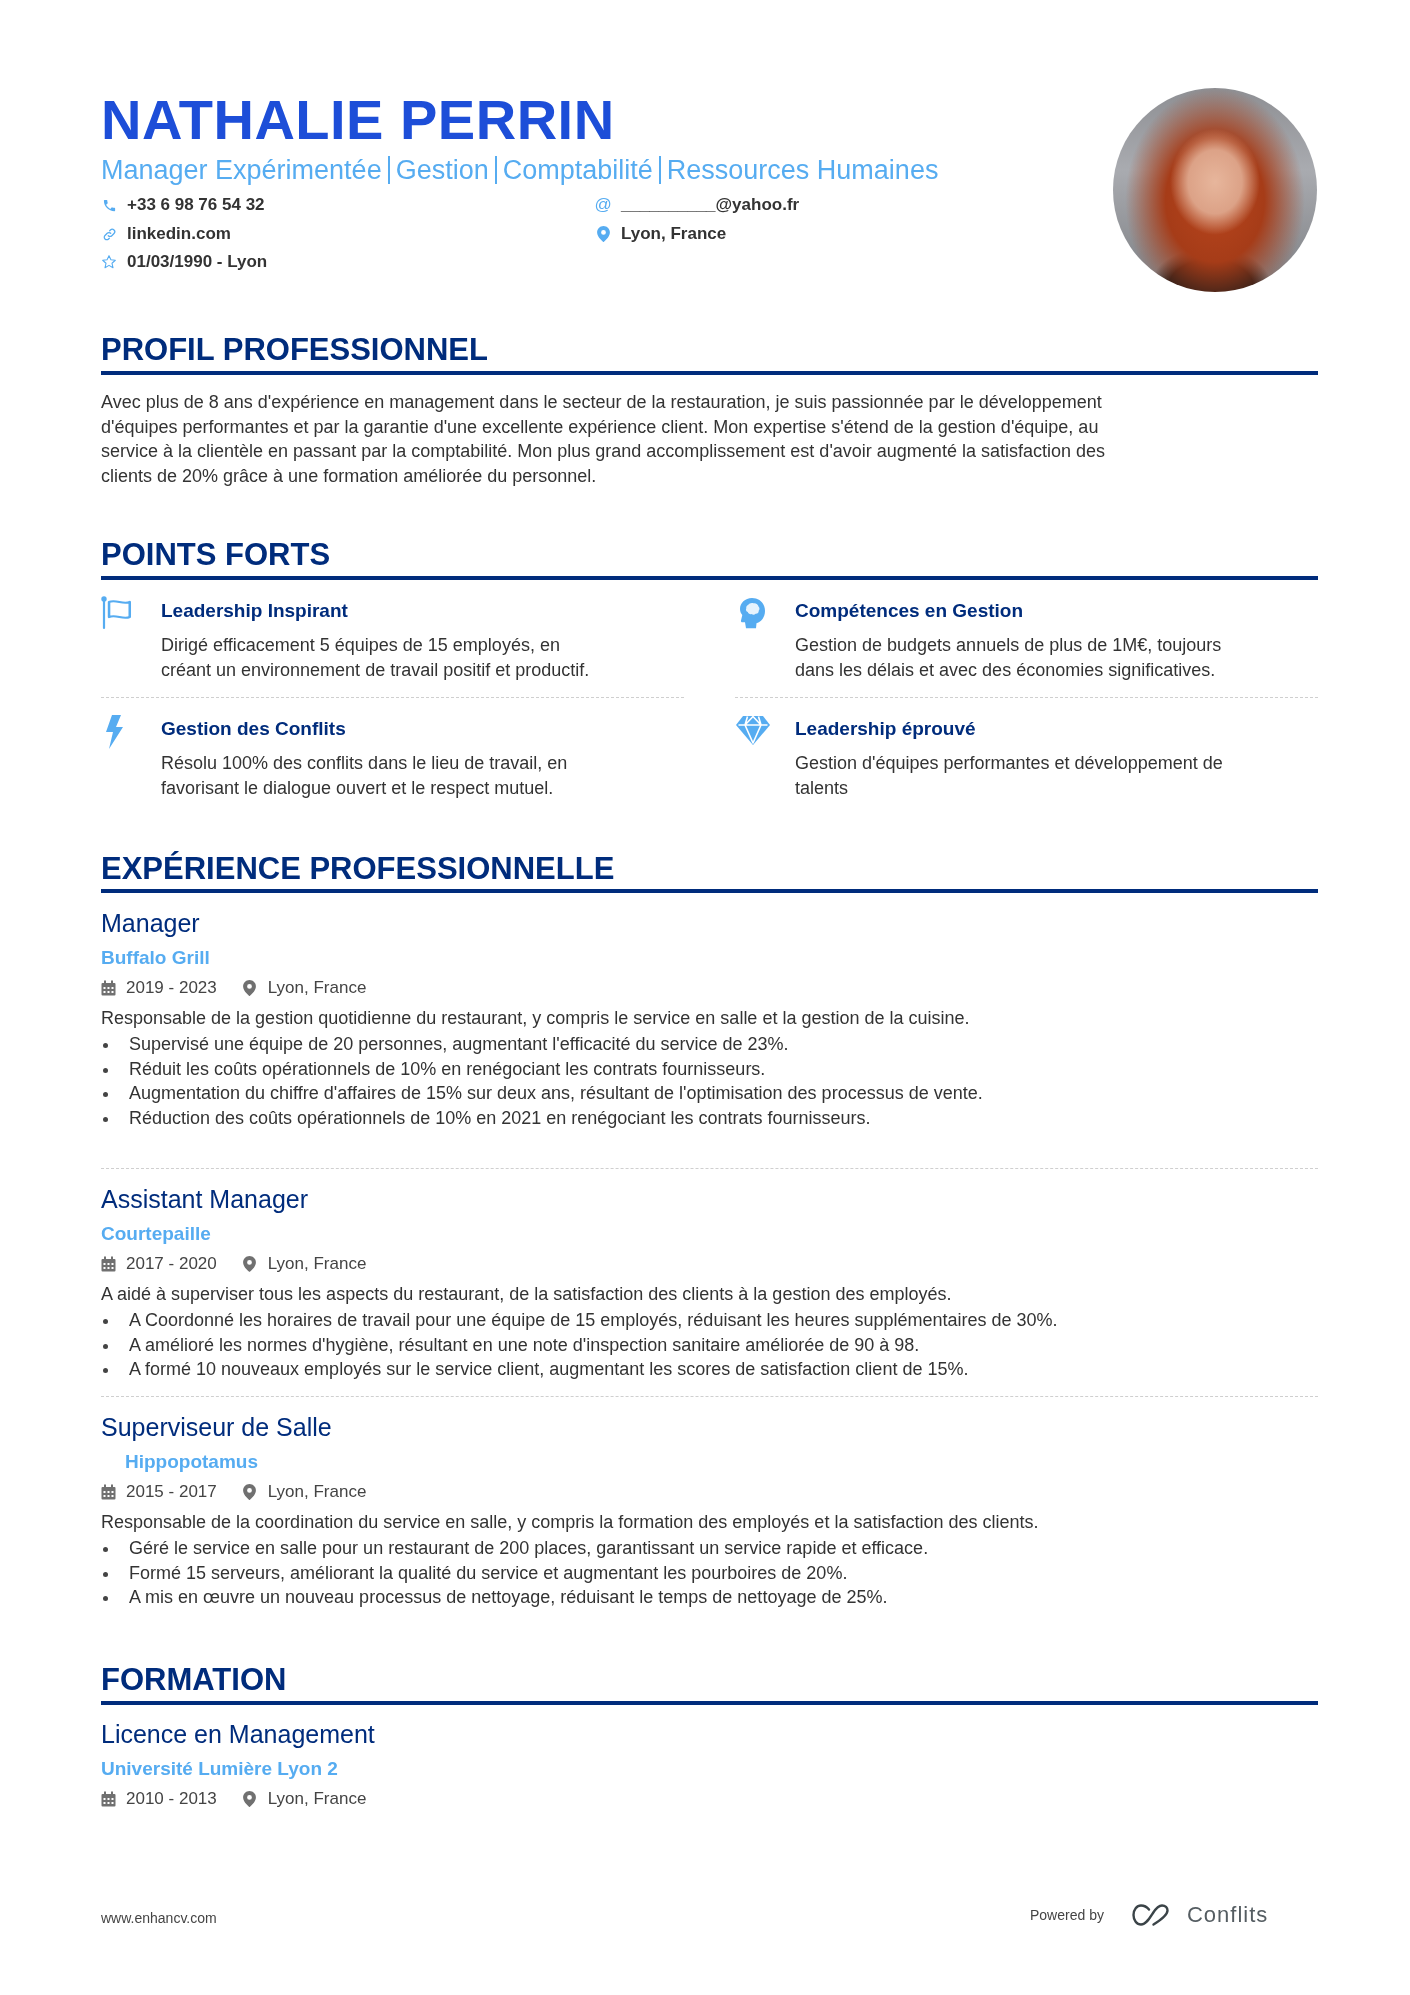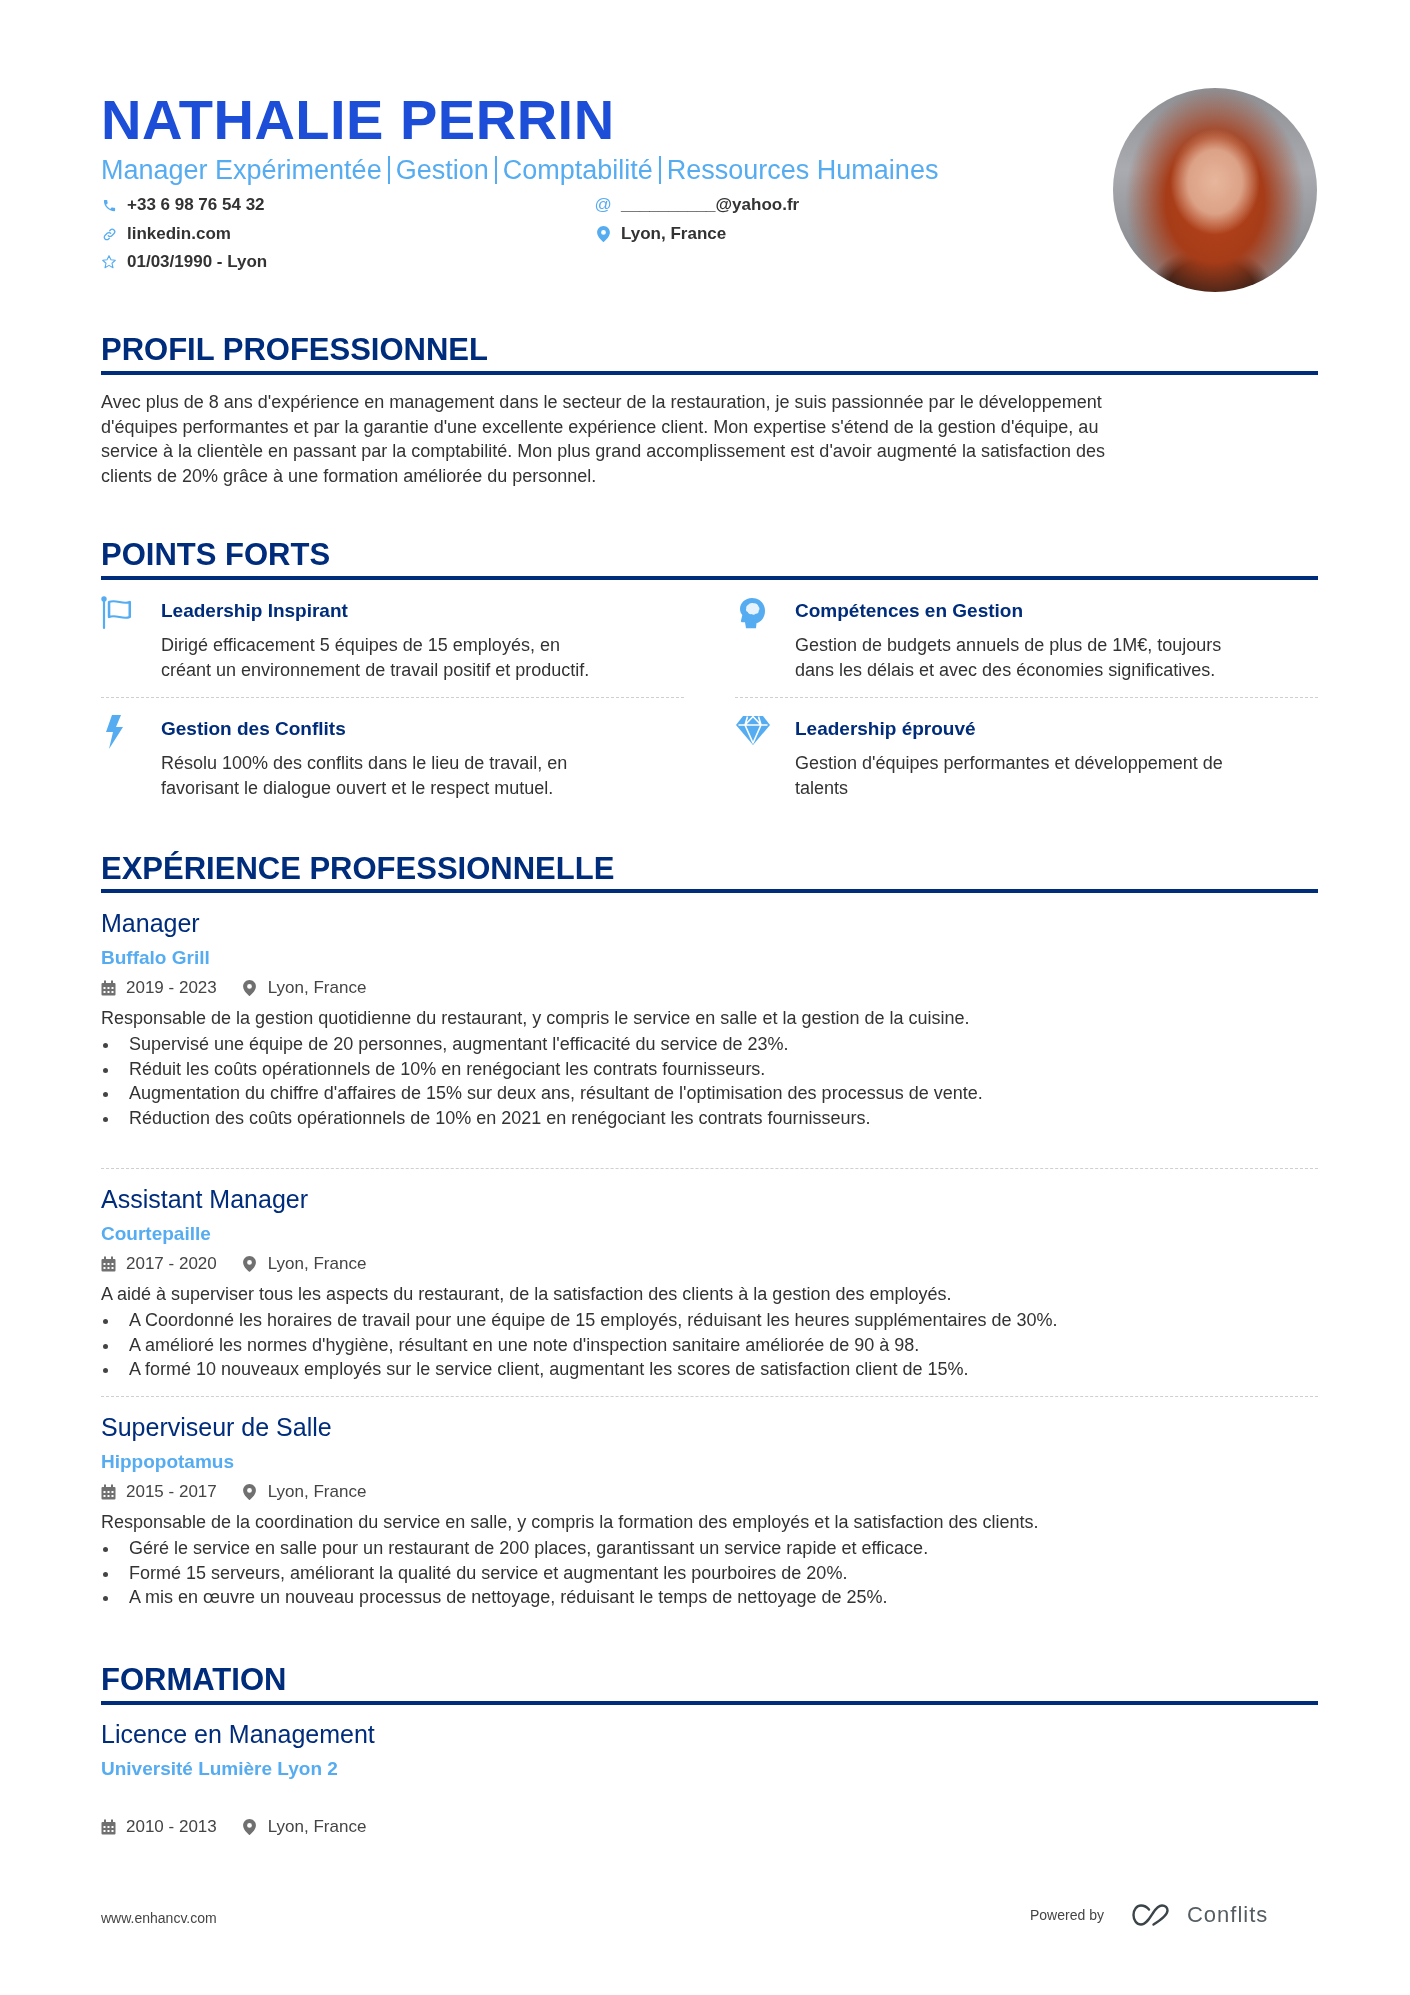--- a/index.html
+++ b/index.html
@@ -240,21 +240,21 @@
   </div>
   <div class="desc" style="top:1282px;">A aidé à superviser tous les aspects du restaurant, de la satisfaction des clients à la gestion des employés.</div>
   <ul class="bullets" style="top:1308px;">
     <li>A Coordonné les horaires de travail pour une équipe de 15 employés, réduisant les heures supplémentaires de 30%.</li>
     <li>A amélioré les normes d'hygiène, résultant en une note d'inspection sanitaire améliorée de 90 à 98.</li>
     <li>A formé 10 nouveaux employés sur le service client, augmentant les scores de satisfaction client de 15%.</li>
   </ul>
   <div class="dash-h" style="left:0; top:1396px; width:1217px;"></div>
 
   <div class="job-title" style="top:1412px;">Superviseur de Salle</div>
-  <div class="company" style="top:1450px;">Hippopotamus</div>
+  <div class="company" style="top:1450px;margin-left:24px;">Hippopotamus</div>
   <div class="meta" style="top:1481px;">
     <span class="m-ic">
         <svg width="15" height="16" viewBox="0 0 15 16">
           <rect x="0.5" y="3" width="14" height="12.5" rx="1" fill="#707070"></rect>
           <rect x="3" y="0.5" width="2" height="4" fill="#707070"></rect>
           <rect x="10" y="0.5" width="2" height="4" fill="#707070"></rect>
           <g fill="#fff">
             <rect x="2.5" y="7" width="2" height="2"></rect>
             <rect x="6.5" y="7" width="2" height="2"></rect>
             <rect x="10.5" y="7" width="2" height="2"></rect>
@@ -277,21 +277,21 @@
   <ul class="bullets" style="top:1536px;">
     <li>Géré le service en salle pour un restaurant de 200 places, garantissant un service rapide et efficace.</li>
     <li>Formé 15 serveurs, améliorant la qualité du service et augmentant les pourboires de 20%.</li>
     <li>A mis en œuvre un nouveau processus de nettoyage, réduisant le temps de nettoyage de 25%.</li>
   </ul>
 
   <div class="section-title" style="top:1662px;">FORMATION</div>
   <div class="section-rule" style="top:1701px;"></div>
   <div class="job-title" style="top:1719px;">Licence en Management</div>
   <div class="company" style="top:1757px;">Université Lumière Lyon 2</div>
-  <div class="meta" style="top:1788px;margin-top:28px;">
+  <div class="meta" style="top:1788px;">
     <span class="m-ic">
         <svg width="15" height="16" viewBox="0 0 15 16">
           <rect x="0.5" y="3" width="14" height="12.5" rx="1" fill="#707070"></rect>
           <rect x="3" y="0.5" width="2" height="4" fill="#707070"></rect>
           <rect x="10" y="0.5" width="2" height="4" fill="#707070"></rect>
           <g fill="#fff">
             <rect x="2.5" y="7" width="2" height="2"></rect>
             <rect x="6.5" y="7" width="2" height="2"></rect>
             <rect x="10.5" y="7" width="2" height="2"></rect>
             <rect x="2.5" y="11" width="2" height="2"></rect>

